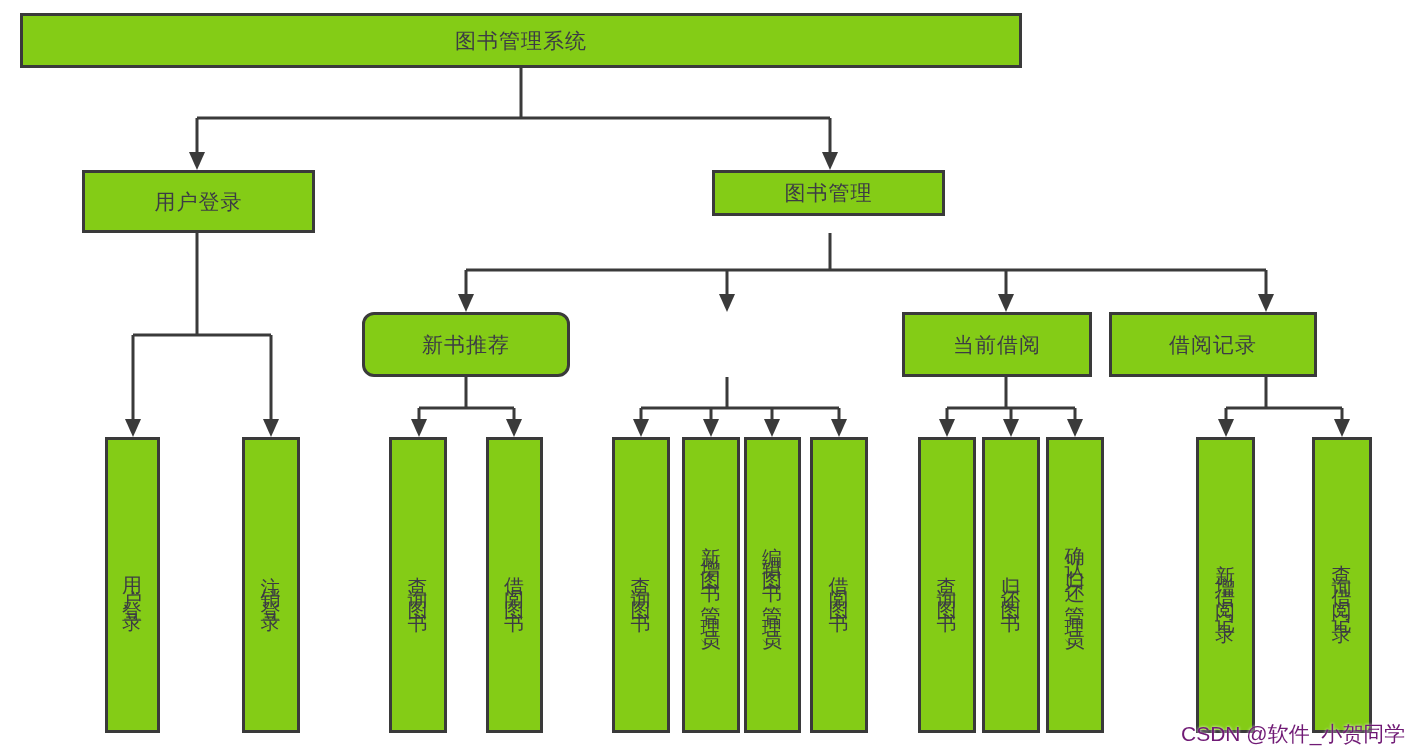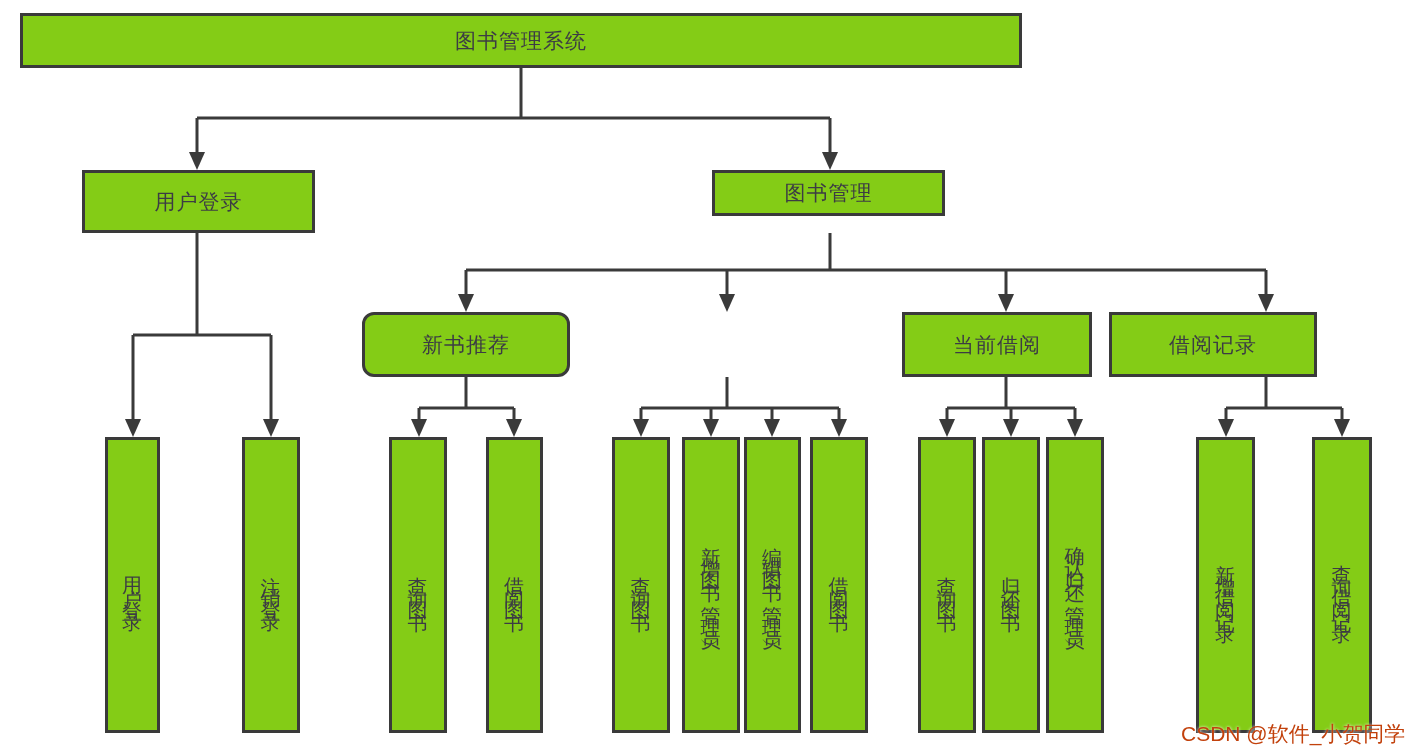--- a/index.html
+++ b/index.html
@@ -43,21 +43,21 @@
     letter-spacing: 12px;
     line-height: 1;
     white-space: nowrap;
     color: #3c3c44;
   }
   .watermark {
     position: absolute;
     left: 1181px;
     top: 720px;
     font-size: 21px;
-    color: #c2410c;
+    color: #701a75;
     text-shadow: 0 0 3px #ffffff;
     white-space: nowrap;
     z-index: 5;
   }
 </style>
 </head>
 <body>
 
 <div id="stage">
 

